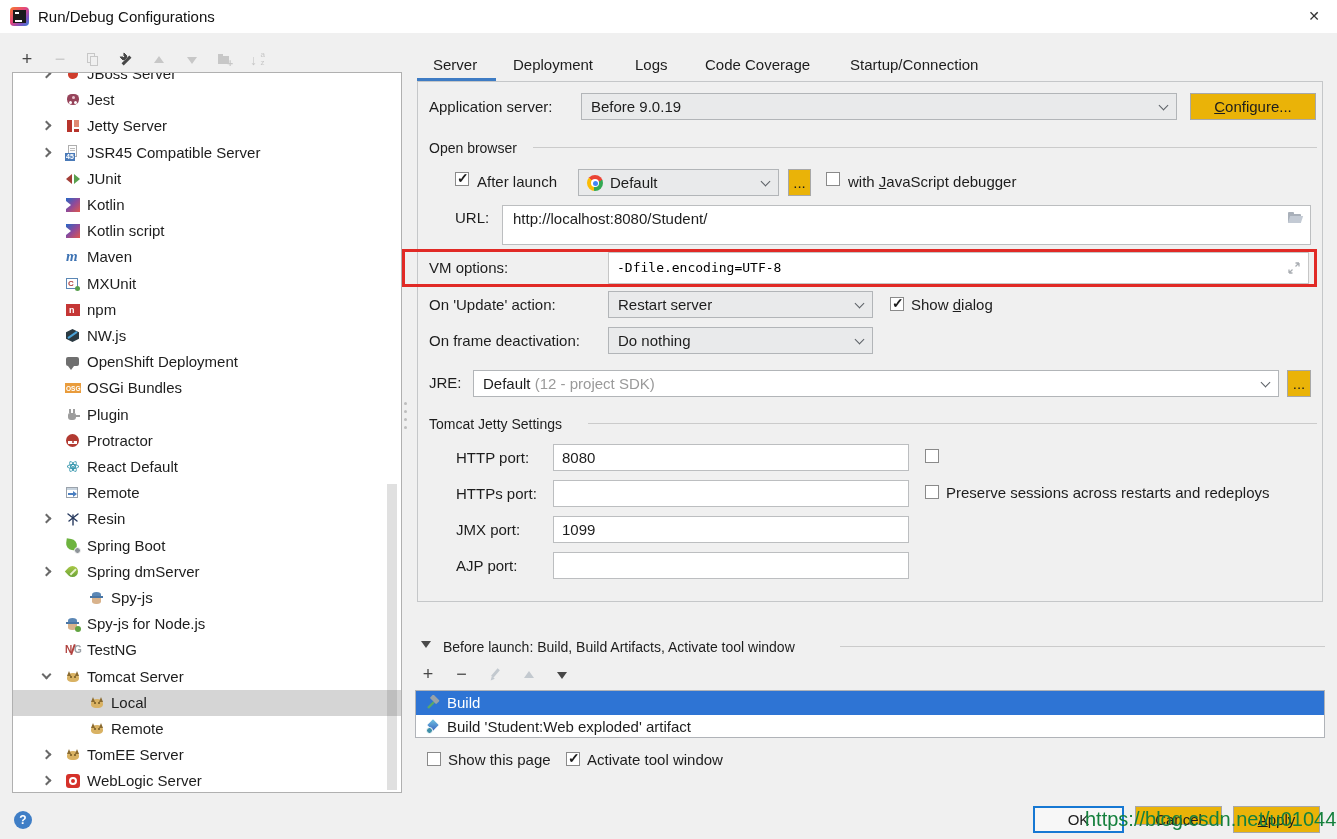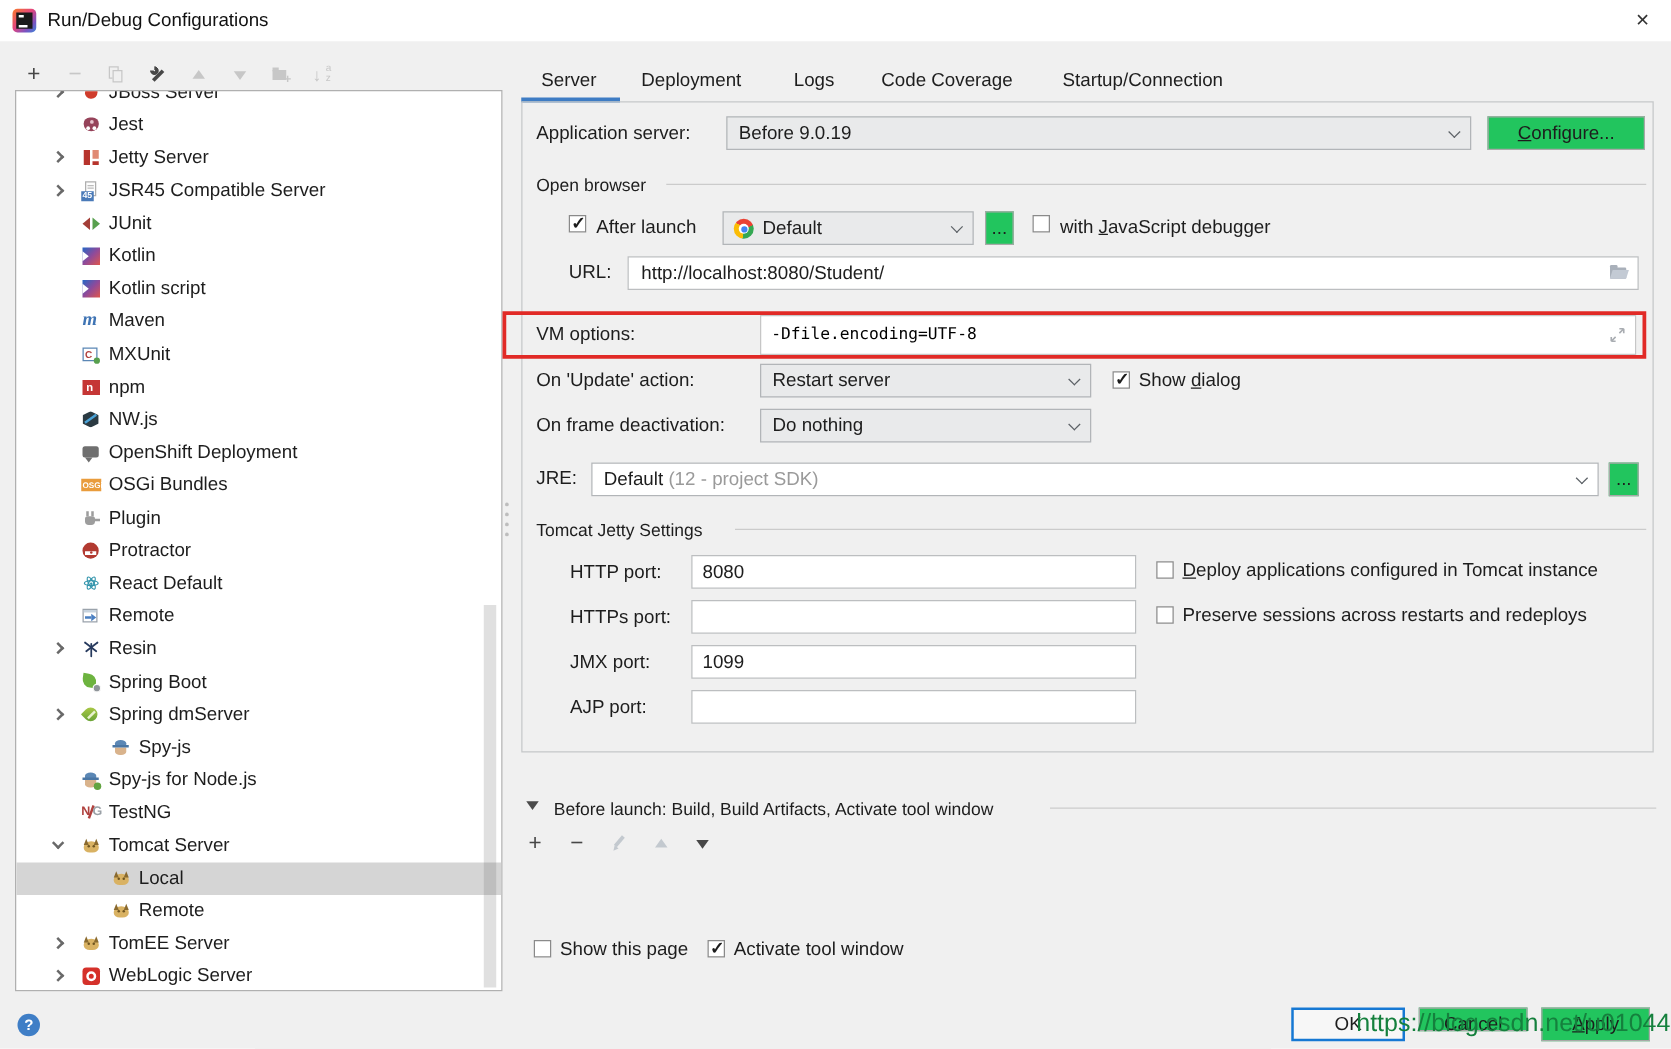--- a/index.html
+++ b/index.html
@@ -26,21 +26,21 @@
 #tab-panel{position:absolute;left:417px;top:81px;width:906px;height:521px;border:1px solid #c5c7c9}
 .lbl{position:absolute;line-height:26px;white-space:nowrap;font-size:15px}
 .sep-title{position:absolute;line-height:16px;font-size:14px;color:#1d1d1d;white-space:nowrap}
 .sep-line{position:absolute;height:1px;background:#cbcbcb}
 .combo{position:absolute;background:#e9eaeb;border:1px solid #b2b5b8}
 .combo.white{background:#fff}
 .combo-text{position:absolute;left:9px;top:0;line-height:25px;white-space:nowrap;font-size:15px}
 .dchev{position:absolute;right:9px;top:8px;width:7px;height:7px;border-right:1.6px solid #5c6166;border-bottom:1.6px solid #5c6166;transform:rotate(45deg)}
 .field{position:absolute;background:#fff;border:1px solid #bcbec0}
 .field-text{position:absolute;left:8px;top:0;line-height:25px;white-space:nowrap;font-size:15px}
-.btn{position:absolute;background:#22c55e;border:1px solid #a8a8a8;text-align:center;font-size:15px}
+.btn{position:absolute;background:#eab308;border:1px solid #a8a8a8;text-align:center;font-size:15px}
 .btn span{line-height:25px}
 .cb{position:absolute;width:14px;height:14px;background:#fff;border:1px solid #8a8a8a}
 .cb.checked::after{content:"\2713";position:absolute;left:1px;top:-3px;font-size:14px;font-weight:bold;color:#1c1c1c}
 #red-rect{position:absolute;left:402px;top:249px;width:915px;height:38px;border:3px solid var(--hl-red,#e12a26);z-index:5;pointer-events:none}
 #vm-field{position:absolute;left:608px;top:252px;width:701px;height:32px;background:#fff;border:1px solid #c6c6c6}
 #vm-text{position:absolute;left:8px;top:0;line-height:30px;font-family:"DejaVu Sans Mono",monospace;font-size:13px;color:#000}
 #bl-tri{position:absolute;left:421px;top:641px;width:0;height:0;border-left:5px solid transparent;border-right:5px solid transparent;border-top:7px solid #4a4a4a}
 #task-list{position:absolute;left:415px;top:690px;width:910px;height:48px;background:#fff;border:1px solid #b0b3b8}
 .task-row{position:absolute;left:0;width:100%;height:23.5px}
 .task-row.selected{background:var(--sel-blue,#2e74d4);color:#fff}
@@ -378,21 +378,21 @@
         <span style="position:absolute;left:5.5px;top:5.5px;width:5px;height:5px;border-radius:50%;background:#4285f4"></span>
       </span>
     <span class="combo-text" style="left:31px">Default</span>
     <span class="dchev"></span>
   </div>
   <div class="btn" style="left:788px;top:169px;width:23px;height:27px"><span>...</span></div>
   <div class="cb" style="left:826px;top:172px"></div>
   <span class="lbl" style="left:848px;top:169px">with <u>J</u>avaScript debugger</span>
 
   <span class="lbl" style="left:455px;top:205px">URL:</span>
-  <div class="field" style="left:502px;top:205px;width:809px;height:27px">
+  <div class="field" style="left:502px;top:205px;width:809px;height:40px">
     <span class="field-text" style="left:10px">http://localhost:8080/Student/</span>
     <span class="ico" style="right:7px;top:5px">
         <span style="position:absolute;left:1px;top:3px;width:13px;height:9px;background:#a9b0ba;border-radius:1px"></span>
         <span style="position:absolute;left:1px;top:1px;width:6px;height:3px;background:#a9b0ba;border-radius:1px 1px 0 0"></span>
         <span style="position:absolute;left:2px;top:5px;width:13px;height:7px;background:#c3cad4;transform:skewX(-18deg)"></span>
       </span>
   </div>
 
   <div id="red-rect"></div>
   <span class="lbl" style="left:429px;top:255px">VM options:</span>
@@ -441,21 +441,20 @@
       <div class="field" style="left: 553px; top: 516px; width: 356px; height: 27px;">
         <span class="field-text">1099</span>
       </div>
       <span class="lbl" style="left: 456px; top: 553px;">AJP port:</span>
       <div class="field" style="left: 553px; top: 552px; width: 356px; height: 27px;">
         <span class="field-text"></span>
       </div>
     </div>
 
   <div class="cb" style="left:925px;top:449px"></div>
-  <span class="lbl" style="left:946px;top:444px"><u>D</u>eploy applications configured in Tomcat instance</span>
   <div class="cb" style="left:925px;top:485px"></div>
   <span class="lbl" style="left:946px;top:480px">Preserve sessions across restarts and redeploys</span>
 
   <div id="bl-tri"></div>
   <span class="sep-title" style="left:443px;top:639px">Before launch: Build, Build Artifacts, Activate tool window</span>
   <div class="sep-line" style="left:840px;top:646px;width:485px"></div>
   <div id="bl-toolbar">
       <span class="tbico" style="left: 420px; top: 667px; color: rgb(71, 71, 71);">
         <span class="g">+</span>
       </span>
@@ -466,20 +465,38 @@
         <span style="position:absolute;left:7px;top:1px;width:3px;height:10px;background:currentColor;transform:rotate(40deg)"></span>
         <span style="position:absolute;left:3px;top:10px;width:0;height:0;border-left:2px solid transparent;border-right:2px solid transparent;border-top:4px solid currentColor;transform:rotate(40deg)"></span>
       </span>
       <span class="tbico" style="left: 520.5px; top: 667px; color: rgb(195, 201, 207);">
         <span style="position:absolute;left:3px;top:4px;width:0;height:0;border-left:5px solid transparent;border-right:5px solid transparent;border-bottom:7px solid currentColor"></span>
       </span>
       <span class="tbico" style="left: 554px; top: 667px; color: rgb(71, 71, 71);">
         <span style="position:absolute;left:3px;top:5px;width:0;height:0;border-left:5px solid transparent;border-right:5px solid transparent;border-top:7px solid currentColor"></span>
       </span>
     </div>
+  <div id="task-list">
+      <div class="task-row selected" style="top: 0px;">
+        <span class="task-ico">
+          <svg width="16" height="16" style="position:absolute;left:0;top:0">
+            <line x1="4" y1="13" x2="10" y2="7" stroke="#59a869" stroke-width="2.4"></line>
+            <rect x="6.2" y="1.8" width="9" height="5" rx="1" transform="rotate(45 10.7 4.3)" fill="#98a2a8"></rect>
+          </svg>
+        </span>
+        <span class="task-label">Build</span>
+      </div>
+      <div class="task-row" style="top: 23.5px;">
+        <span class="task-ico">
+          <span style="position:absolute;left:5px;top:2px;width:8px;height:8px;background:linear-gradient(135deg,#6fc2e0,#3a66c2);transform:rotate(45deg)"></span>
+          <span style="position:absolute;left:2px;bottom:1px;width:7px;height:7px;border-radius:50%;background:#3e8fa8;border:1.5px solid #fff"></span>
+        </span>
+        <span class="task-label">Build 'Student:Web exploded' artifact</span>
+      </div>
+    </div>
 
   <div class="cb" style="left:427px;top:752px"></div>
   <span class="lbl" style="left:448px;top:747px">Show this page</span>
   <div class="cb checked" style="left:566px;top:752px"></div>
   <span class="lbl" style="left:587px;top:747px">Activate tool window</span>
 
   <div id="help-icon">?</div>
   <div class="btn" id="ok-btn"><span>OK</span></div>
   <div class="btn" id="cancel-btn"><span>Cancel</span></div>
   <div class="btn" id="apply-btn"><span><u>A</u>pply</span></div>

